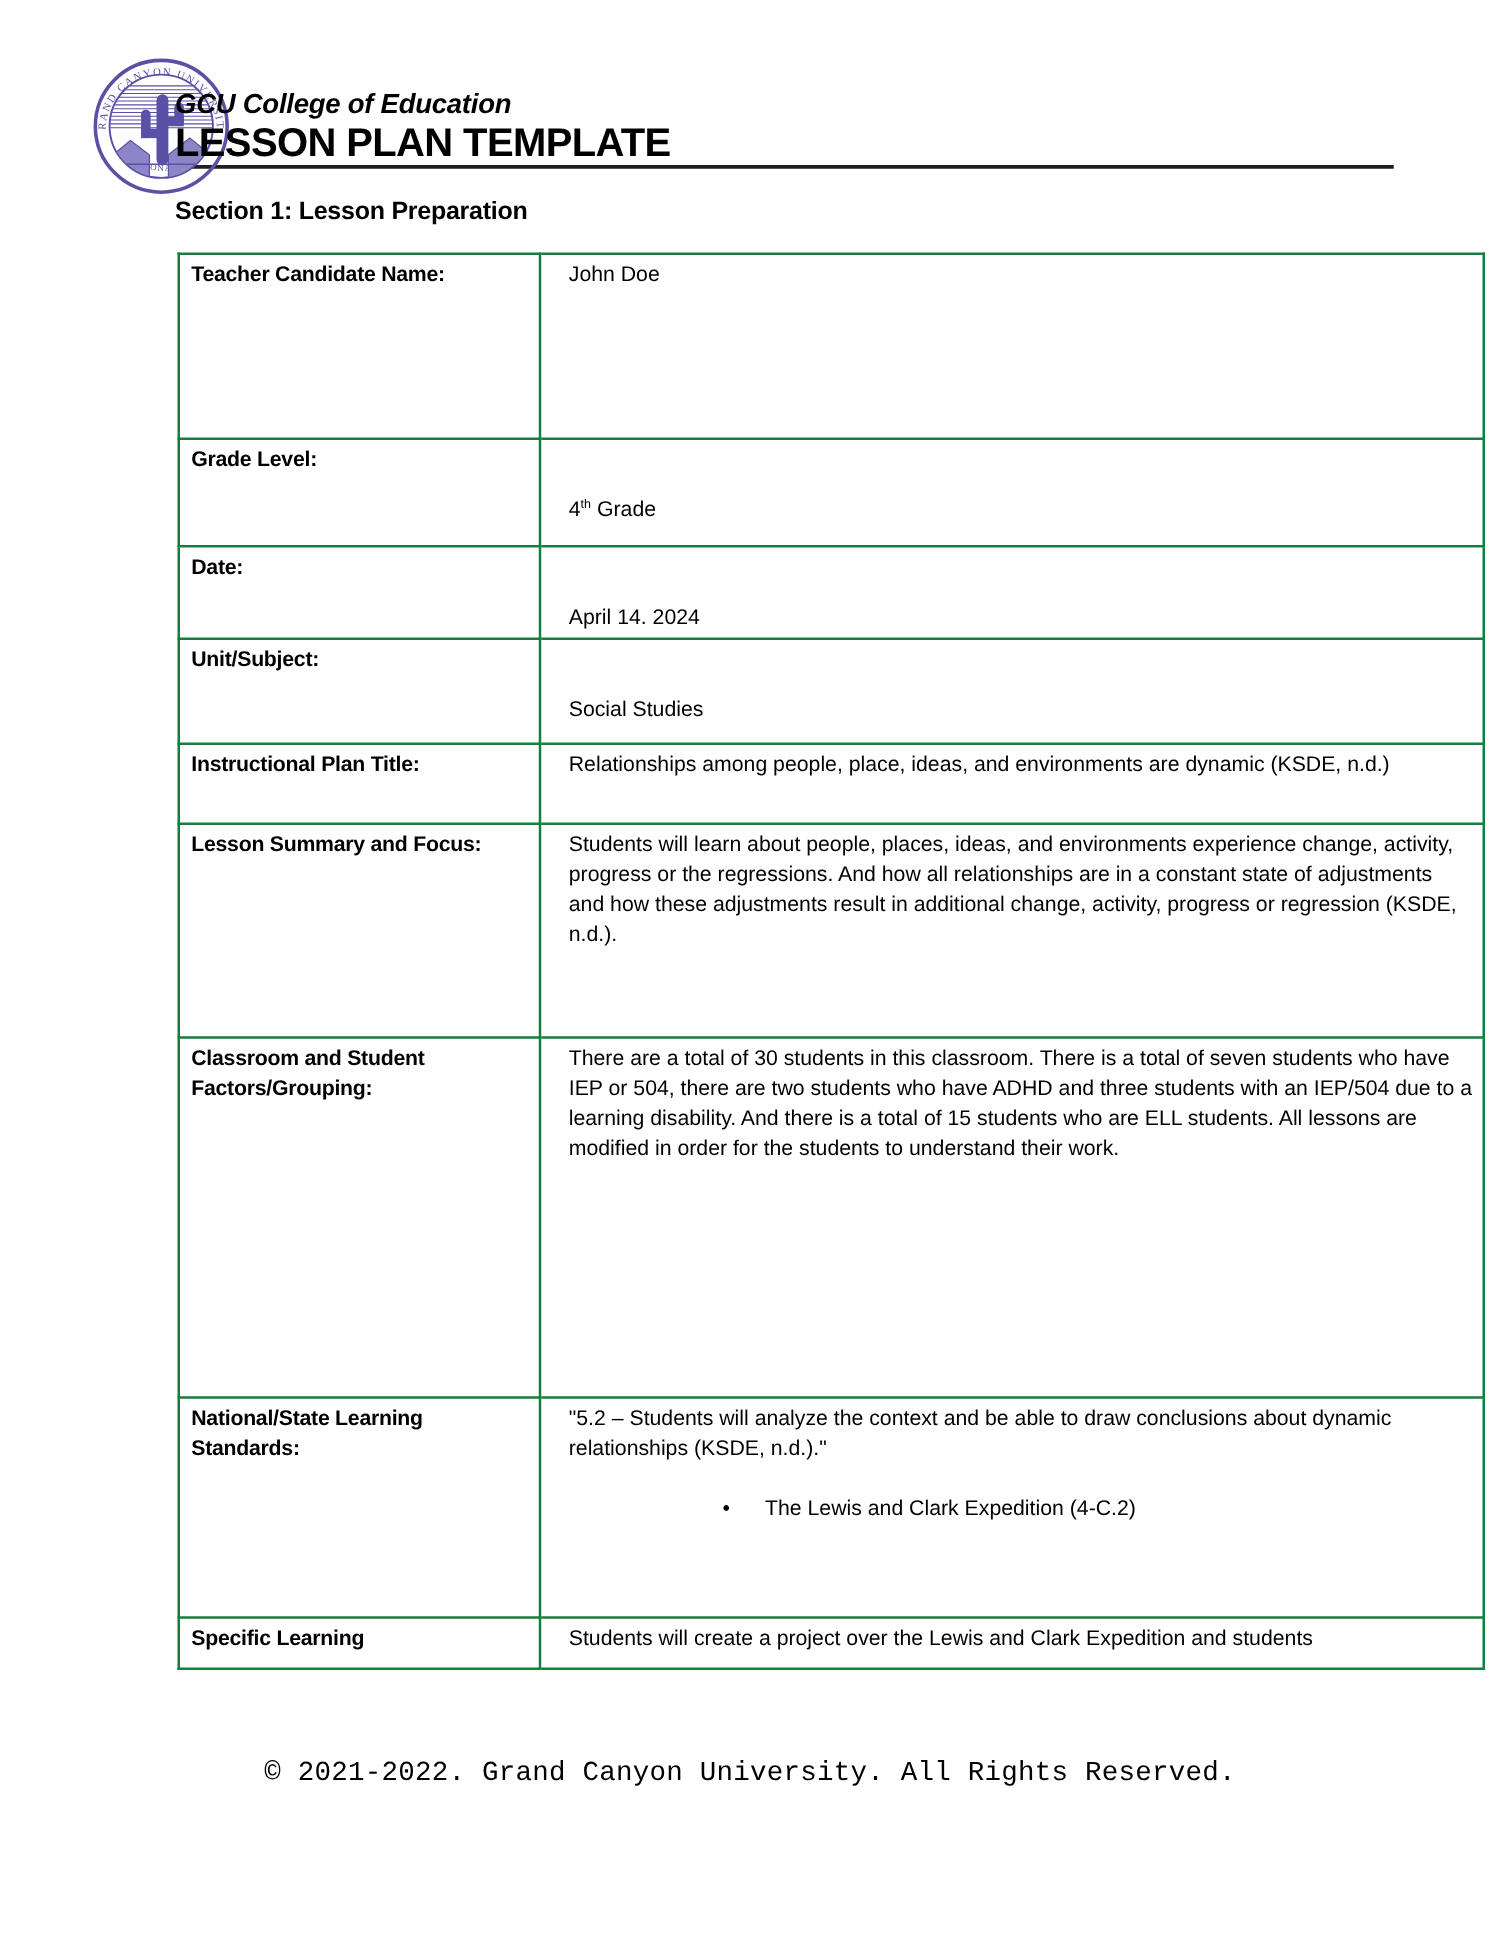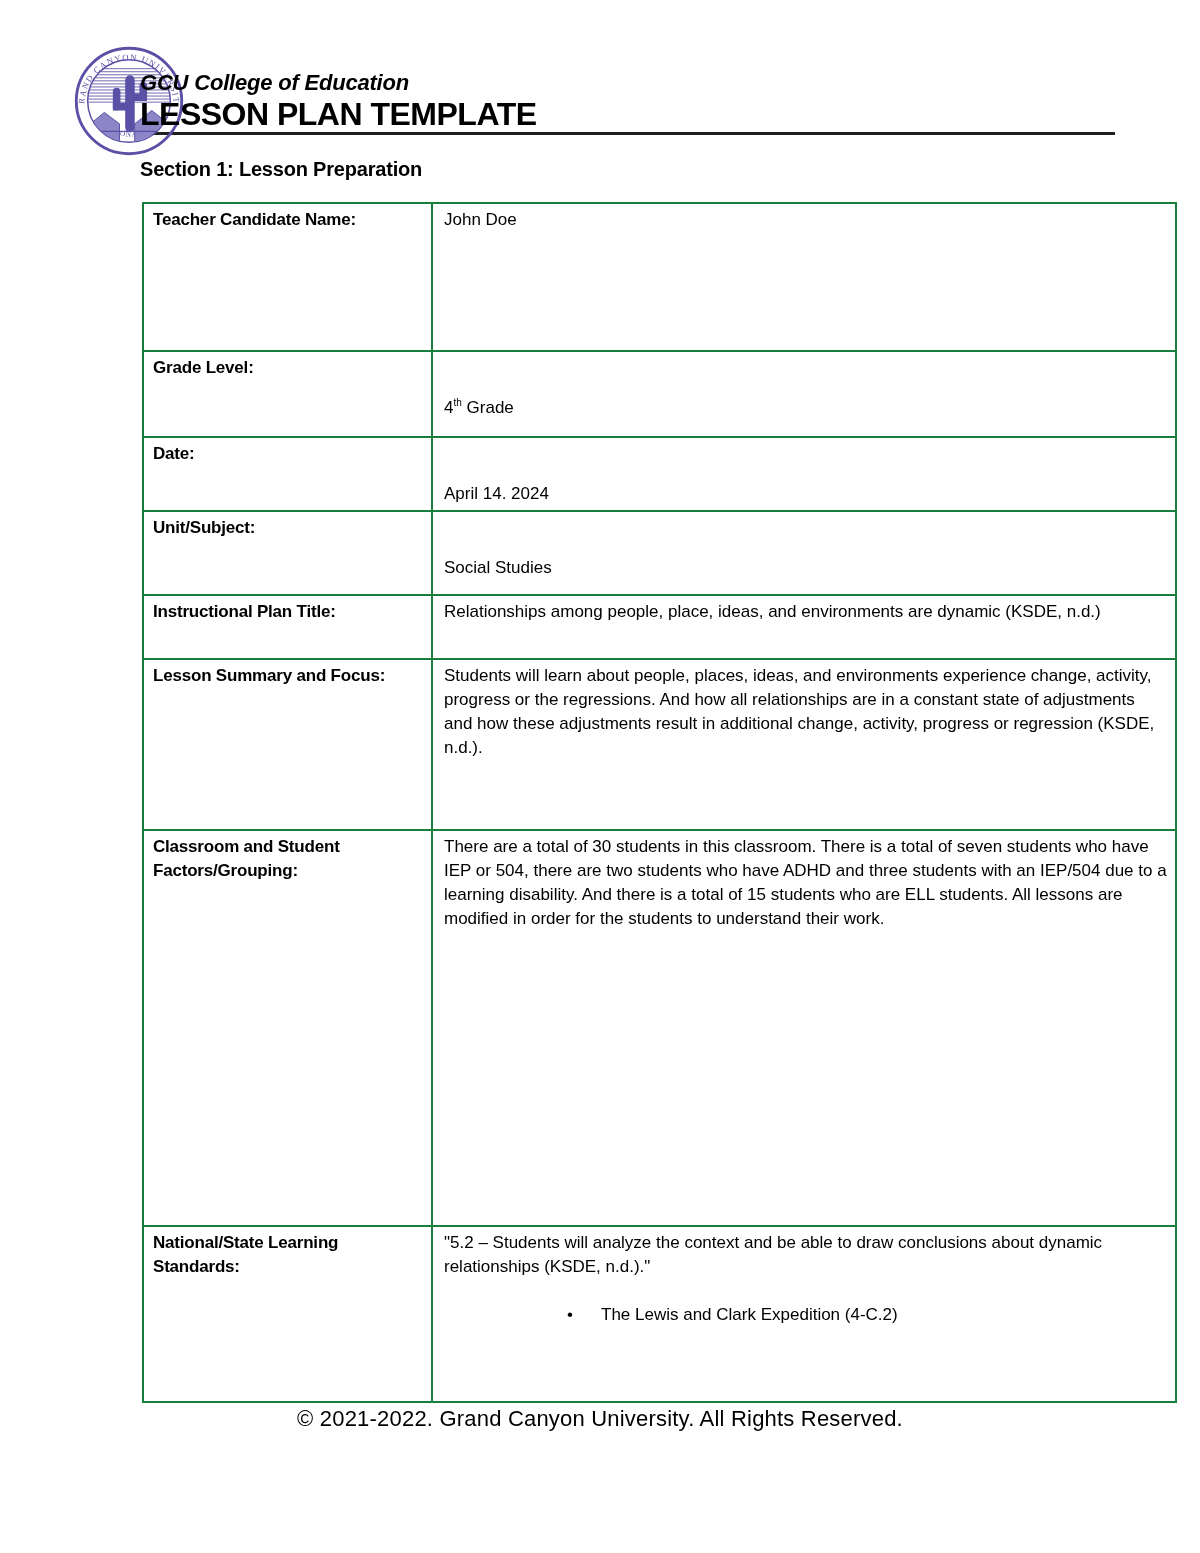--- a/index.html
+++ b/index.html
@@ -32,37 +32,37 @@
   
   table.prep {
     position: absolute; left: 142px; top: 202px; width: 971px;
     border-collapse: collapse; table-layout: fixed;
   }
   table.prep td {
     border: 2px solid #15803d; vertical-align: top;
     font-size: 17px; line-height: 24px;
   }
   td.lbl { width: 248px; padding: 4px 30px 4px 9px; font-weight: bold; letter-spacing: -0.2px; }
-  td.val { width: 723px; padding: 4px 8px 4px 11px; }
+  td.val { width: 723px; padding: 4px 8px 4px 22px; }
   td.val p { margin: 0; }
   .pad-top { padding-top: 44px !important; }
   tr.r0 { height: 148px; } tr.r1 { height: 86px; } tr.r2 { height: 65px; }
   tr.r3 { height: 84px; } tr.r4 { height: 64px; } tr.r5 { height: 171px; }
-  tr.r6 { height: 396px; } tr.r7 { height: 176px; } tr.r8 { height: 41px; }
+  tr.r6 { height: 288px; } tr.r7 { height: 176px; } tr.r8 { height: 41px; }
   tr.r8 td { overflow: hidden; }
   sup.grade-sup { font-size: 10px; line-height: 0; }
   .grade-rest { margin-left: 0.28em; }
   .bullet-line { display: flex; margin-top: 24px; padding-left: 123px; }
   .bullet-dot { width: 12px; flex: 0 0 12px; font-size: 17px; }
   .bullet-text { margin-left: 22px; }
 
   
   .footer {
     position: absolute; left: 0; top: 1406px; width: 1200px; text-align: center;
-    font-family: Liberation Sans, sans-serif; font-size: 22px; letter-spacing: 0.2px;
+    font-family: Liberation Mono, monospace; font-size: 22px; letter-spacing: 0.2px;
   }
 </style>
 </head>
 <body>
 
 <div class="page">
 
   <div class="header-rule"></div>
 
   <svg class="seal" viewBox="0 0 120 120" aria-hidden="true">
@@ -146,18 +146,24 @@
       <tr class="r7">
         <td class="lbl">National/State Learning Standards:</td>
         <td class="val">
           <p>"5.2 – Students will analyze the context and be able to draw conclusions about dynamic relationships (KSDE, n.d.)."</p>
           <div class="bullet-line">
             <span class="bullet-dot">•</span>
             <span class="bullet-text">The Lewis and Clark Expedition (4-C.2)</span>
           </div>
         </td>
       </tr>
+      <tr class="r8">
+        <td class="lbl">Specific Learning</td>
+        <td class="val">
+            <p>Students will create a project over the Lewis and Clark Expedition and students</p>
+          </td>
+      </tr>
     </tbody>
   </table>
 
   <div class="footer">© 2021-2022. Grand Canyon University. All Rights Reserved.</div>
 
 </div>
 
 </body></html>

